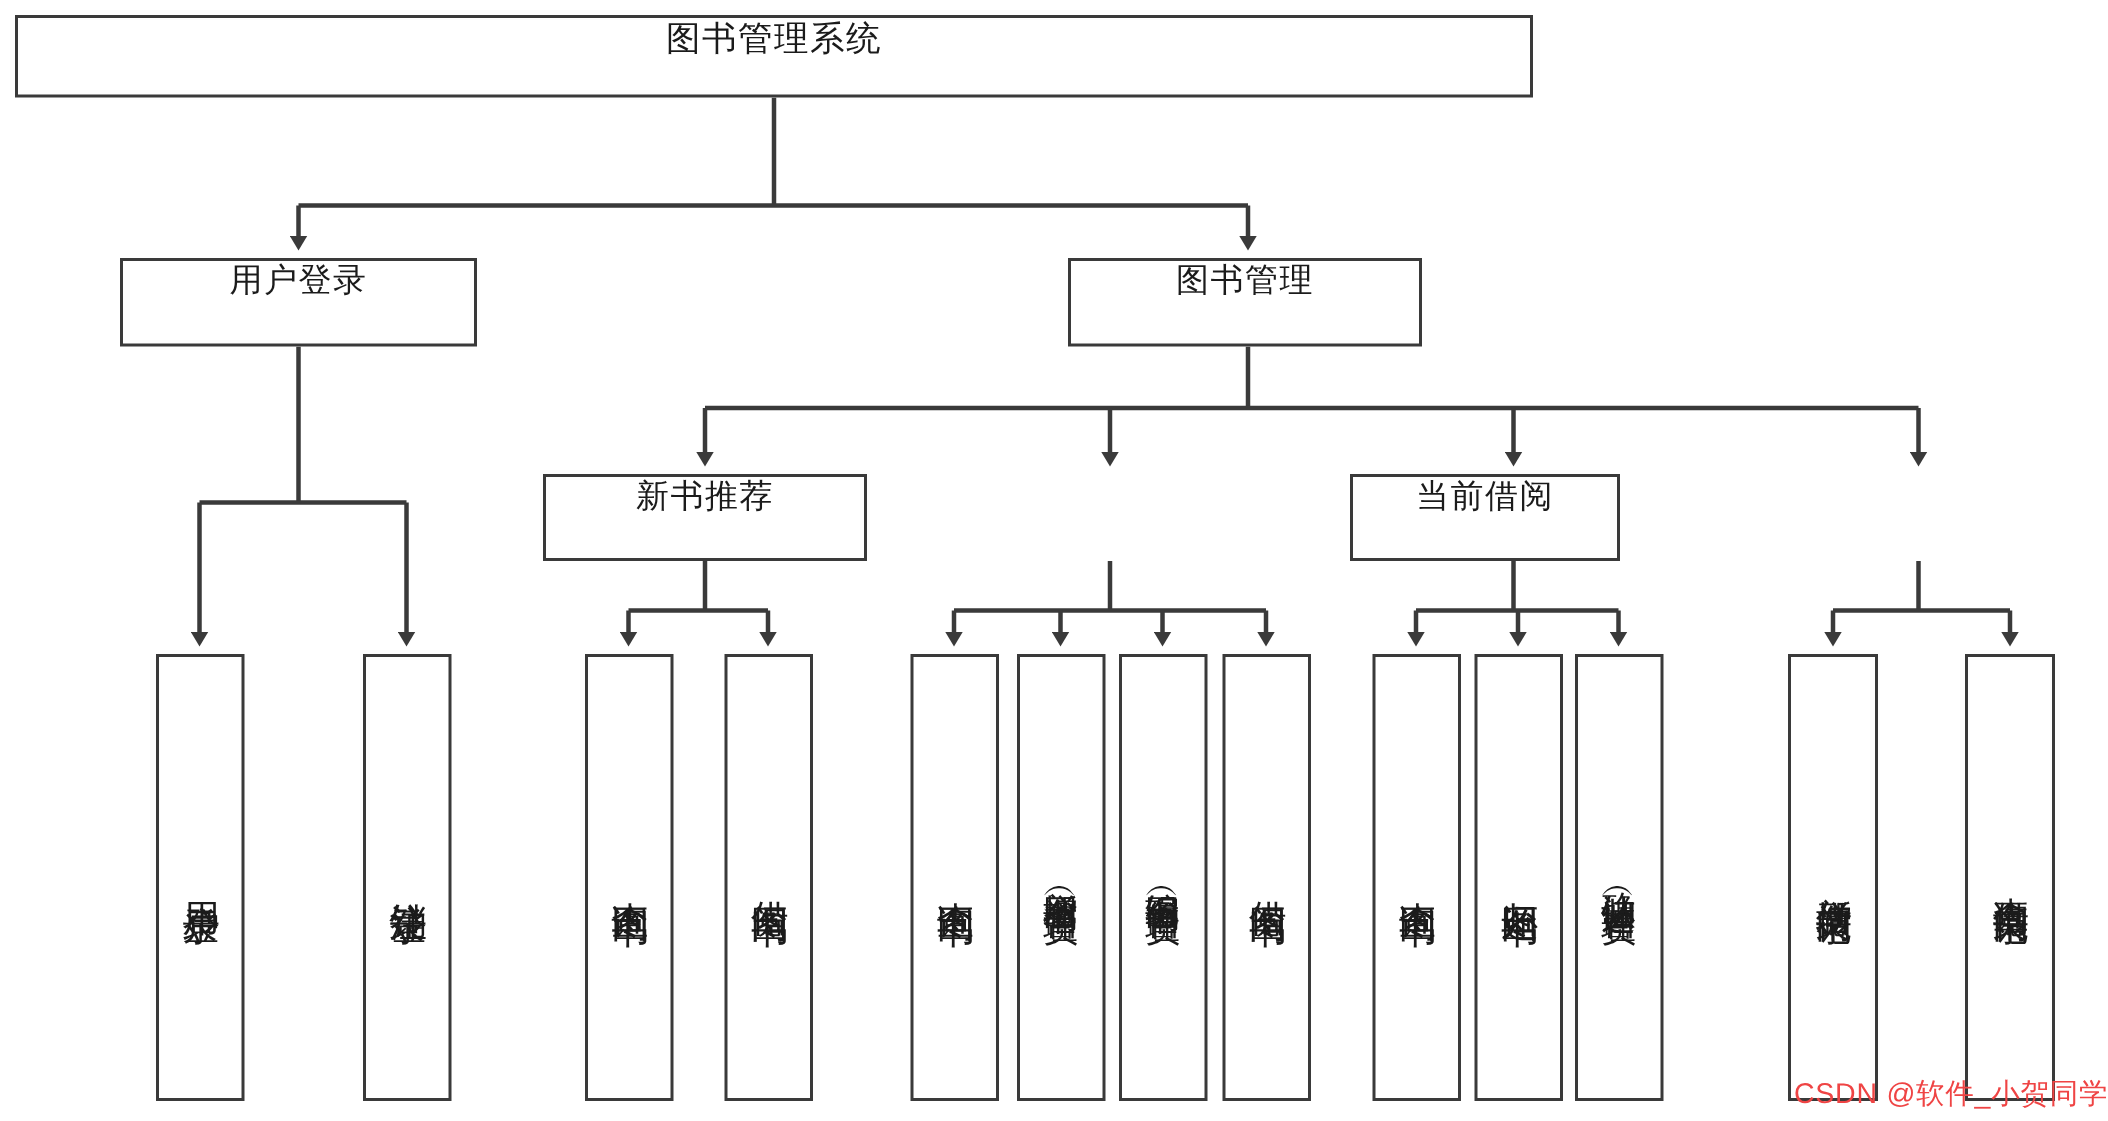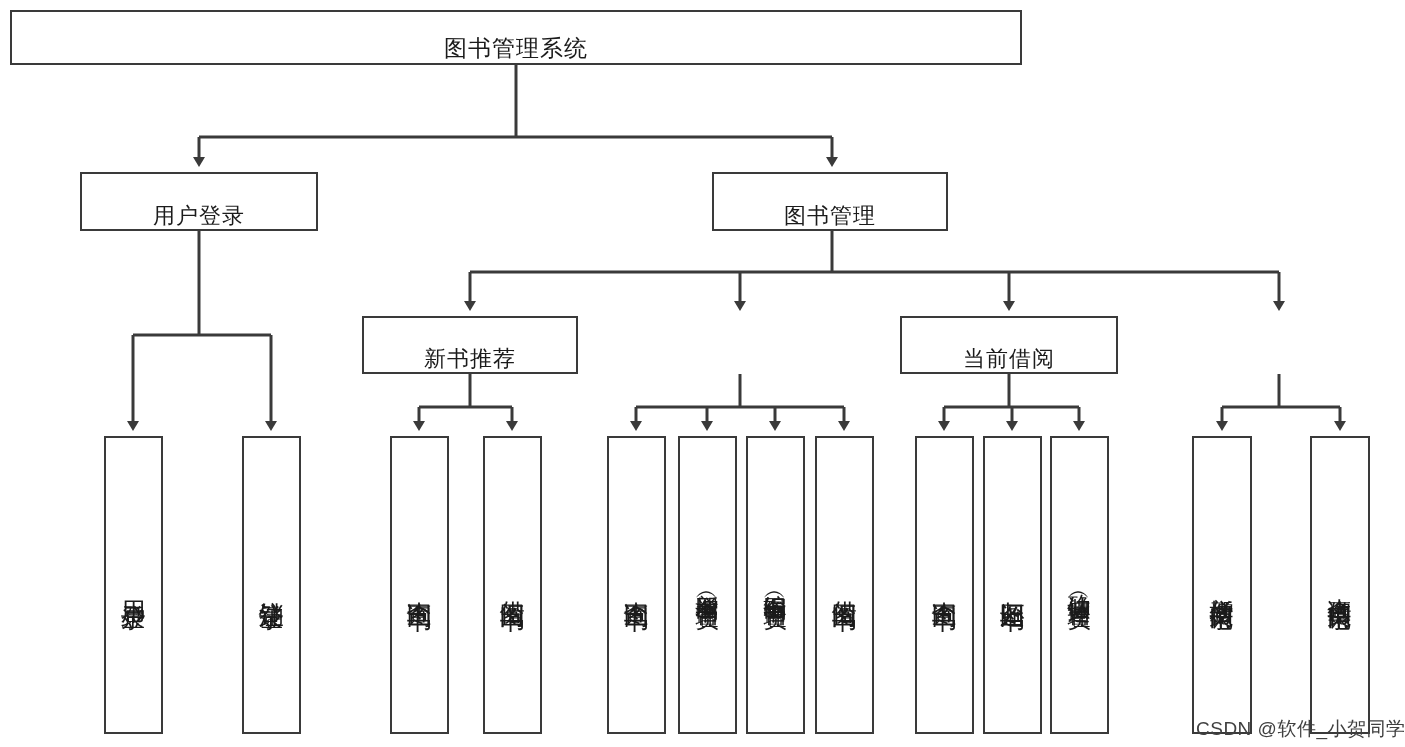--- a/index.html
+++ b/index.html
@@ -25,21 +25,21 @@
     width: 1405px;
     height: 747px;
     pointer-events: none;
   }
   .node {
     position: absolute;
     box-sizing: border-box;
     background: #ffffff;
     border: 2px solid #3a3a3a;
     display: flex;
-    align-items: flex-end;
+    align-items: flex-start;
     justify-content: center;
     color: #1b1b1b;
   }
   .node.horiz {
     font-size: 22px;
     letter-spacing: 1px;
     line-height: 1.2;
   }
   .node.root {
     font-size: 23px;
@@ -57,21 +57,21 @@
     white-space: nowrap;
     overflow: hidden;
   }
   .node.vert span {
     writing-mode: vertical-rl;
     text-orientation: upright;
   }
   .watermark {
     position: absolute;
     font-size: 19px;
-    color: #404040;
+    color: #ef4444;
     white-space: nowrap;
     letter-spacing: 0.5px;
   }
 </style>
 </head>
 <body>
 
 <div id="canvas">
 
   <svg class="wires" viewBox="0 0 1405 747" xmlns="http://www.w3.org/2000/svg">
@@ -131,21 +131,21 @@
   <div class="node horiz" style="left:80px; top:172px; width:238px; height:59px;">
     <span>用户登录</span>
   </div>
   <div class="node horiz" style="left:362px; top:316px; width:216px; height:58px;">
     <span>新书推荐</span>
   </div>
 
   <div class="node horiz" style="left:712px; top:172px; width:236px; height:59px;">
     <span>图书管理</span>
   </div>
-  <div class="node horiz" style="left:900px; top:316px; width:218px; height:58px;">
+  <div class="node horiz" style="left:900px; top:316px; width:180px; height:58px;">
     <span>当前借阅</span>
   </div>
 
   <div class="node vert" style="left:104px; top:436px; width:59px; height:298px;">
     <span>用户登录</span>
   </div>
   <div class="node vert" style="left:242px; top:436px; width:59px; height:298px;">
     <span>注销登录</span>
   </div>
 

